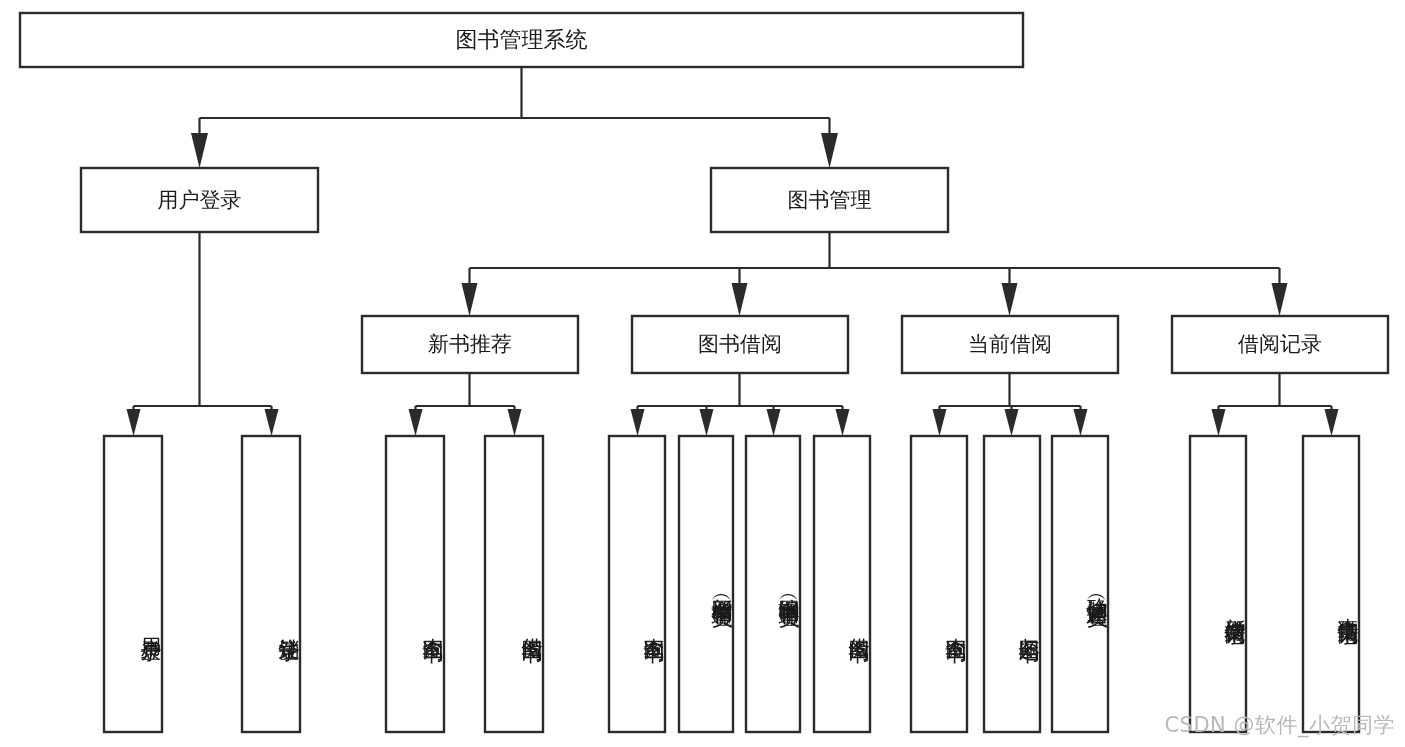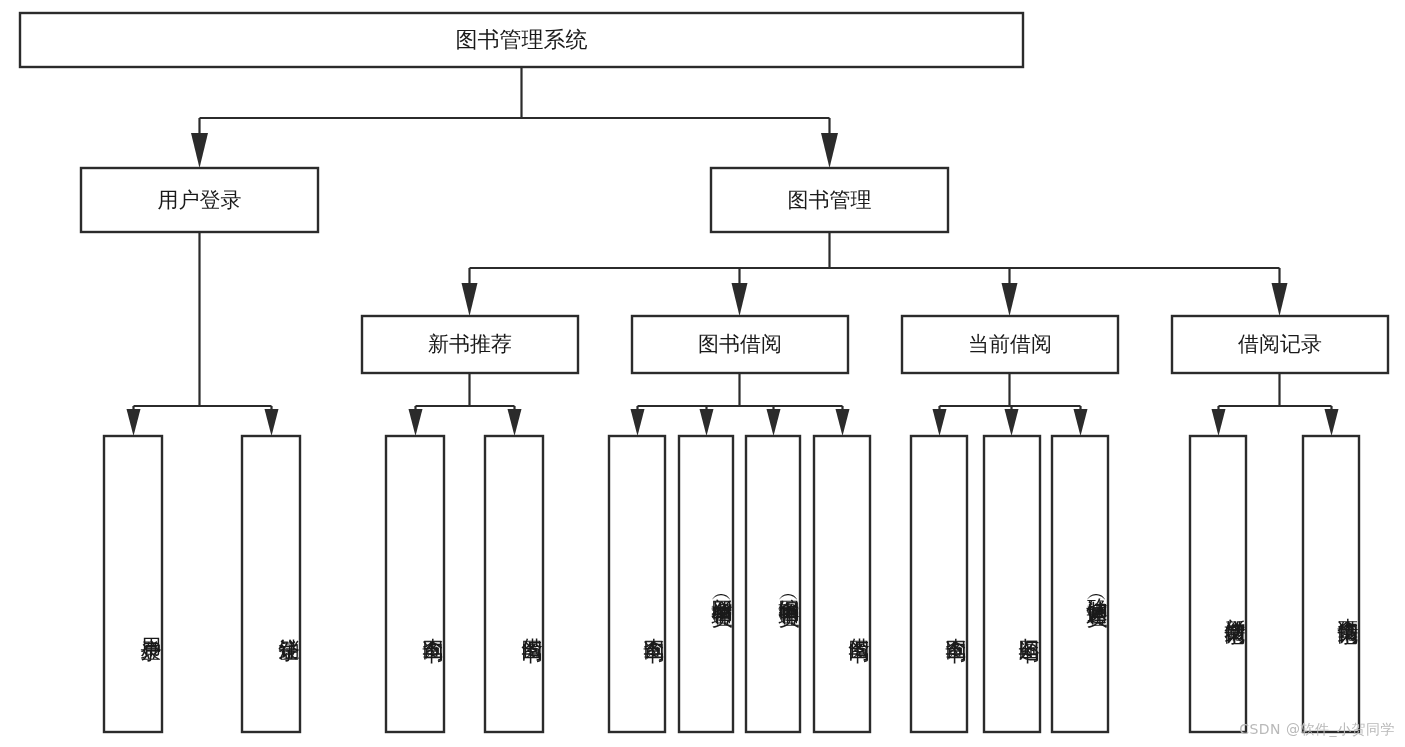--- a/index.html
+++ b/index.html
@@ -66,21 +66,21 @@
     letter-spacing: 1.5px;
     color: #1a1a1a;
     white-space: nowrap;
     pointer-events: none;
   }
   #watermark {
     position: absolute;
     right: 10px;
     bottom: 8px;
     font-family: "DejaVu Sans", "Liberation Sans", sans-serif;
-    font-size: 14px;
+    font-size: 21px;
     color: #b9b9b9;
     letter-spacing: 0.5px;
     user-select: none;
   }
 </style>
 </head>
 <body>
 
 <div id="stage">
 

